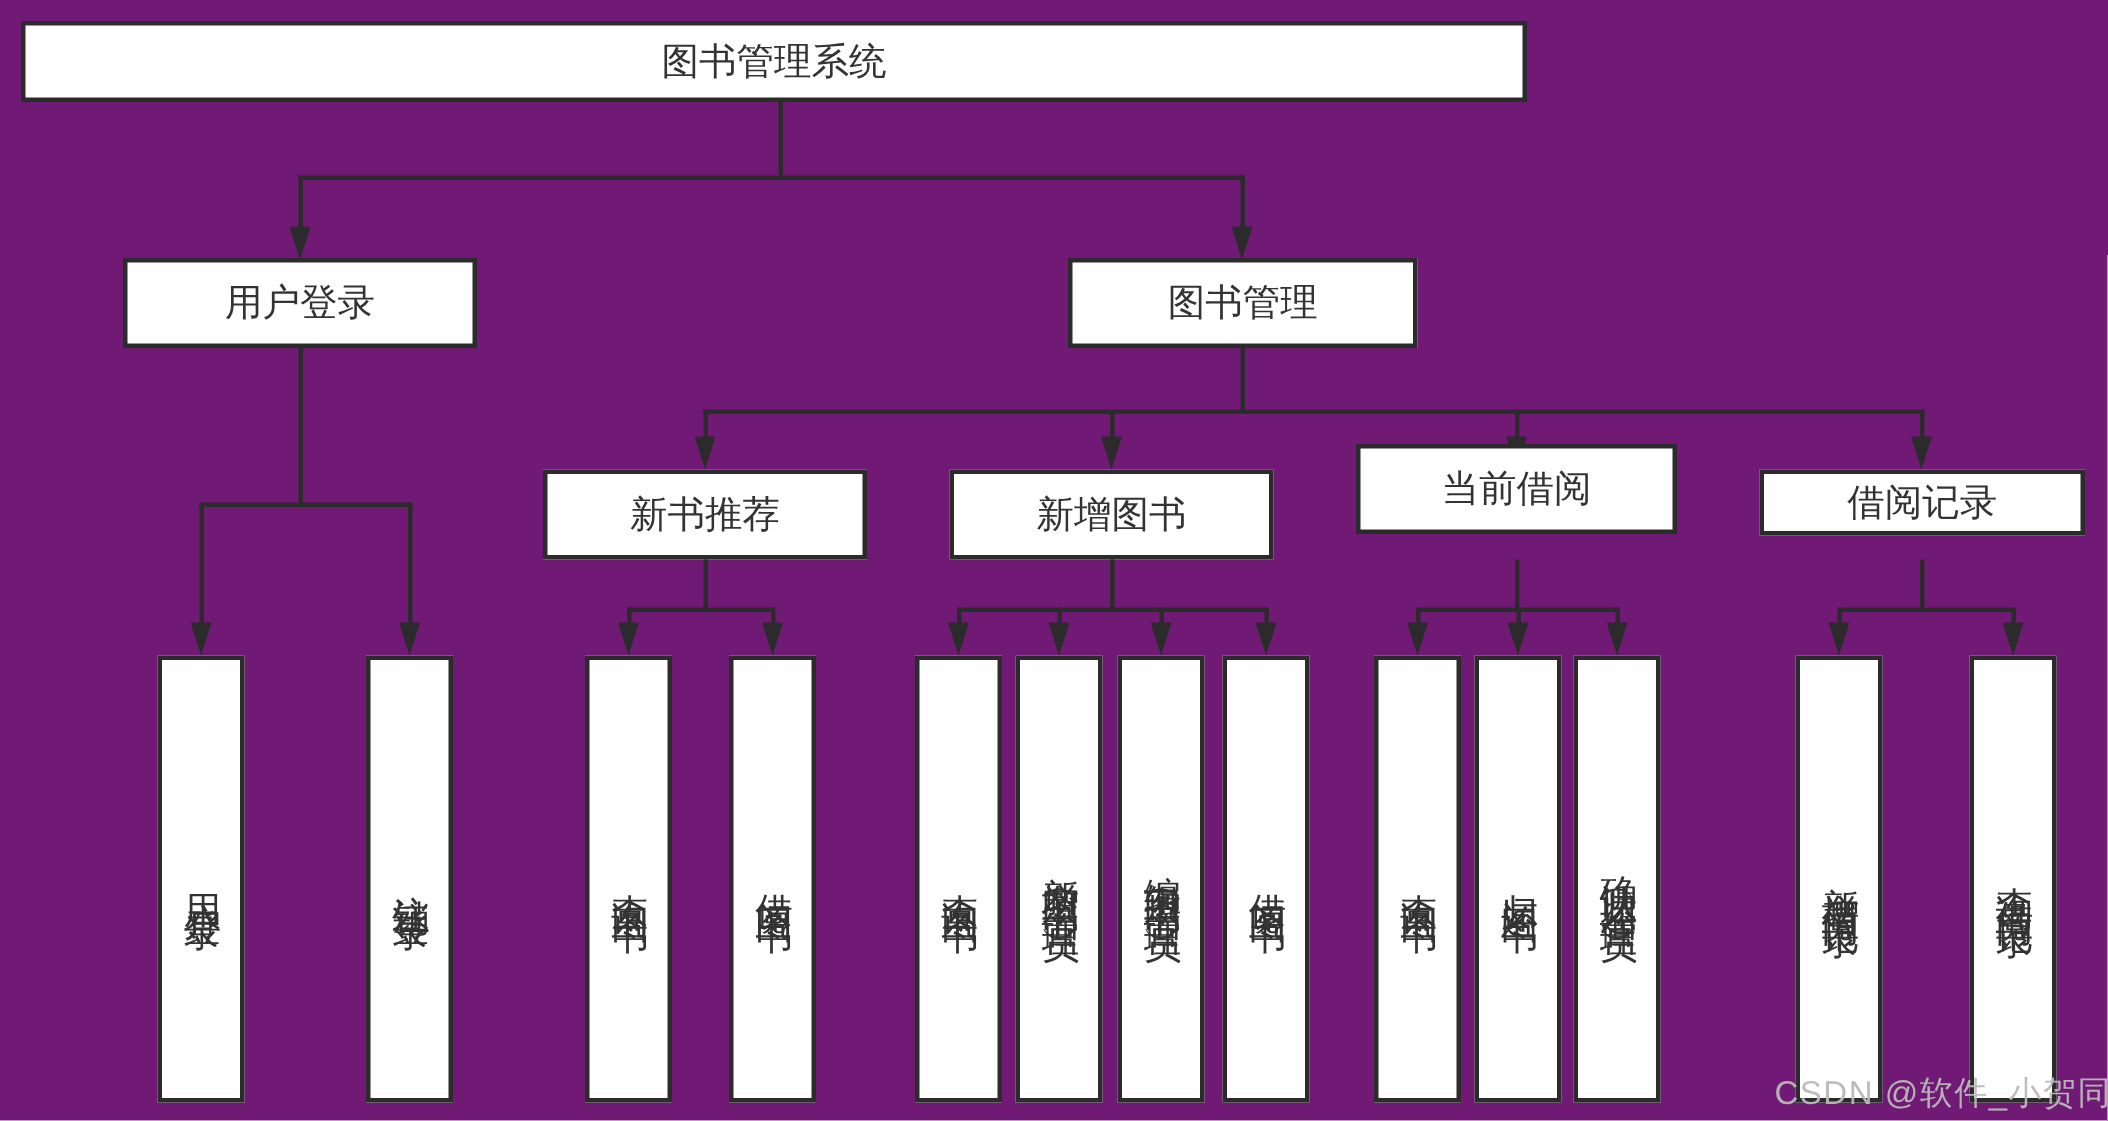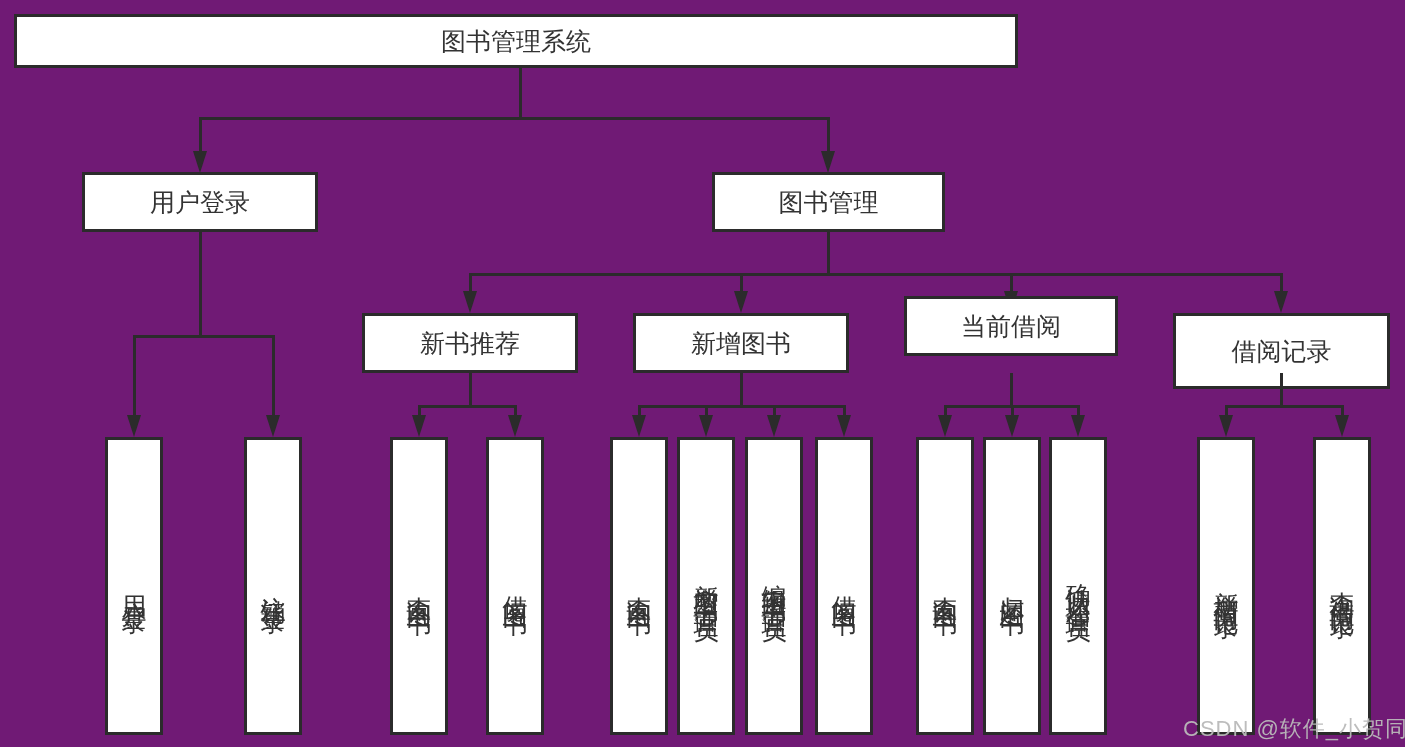--- a/index.html
+++ b/index.html
@@ -94,21 +94,21 @@
 
   <div class="box" style="left:362px; top:313px; width:216px; height:60px;">
     <span>新书推荐</span>
   </div>
   <div class="box" style="left:633px; top:313px; width:216px; height:60px;">
     <span>新增图书</span>
   </div>
   <div class="box" style="left:904px; top:296px; width:214px; height:60px;">
     <span>当前借阅</span>
   </div>
-  <div class="box" style="left:1173px; top:313px; width:217px; height:76px;text-align:right;">
+  <div class="box" style="left:1173px; top:313px; width:217px; height:44px;text-align:right;">
     <span>借阅记录</span>
   </div>
 
   <div class="vline" style="left:469px; top:373px; height:34px;"></div>
   <div class="hline" style="left:418px; top:405px; width:98px;"></div>
   <div class="vline" style="left:418px; top:405px; height:12px;"></div>
   <div class="arrow" style="left:412px; top:415px;"></div>
   <div class="vline" style="left:514px; top:405px; height:12px;"></div>
   <div class="arrow" style="left:508px; top:415px;"></div>
 

